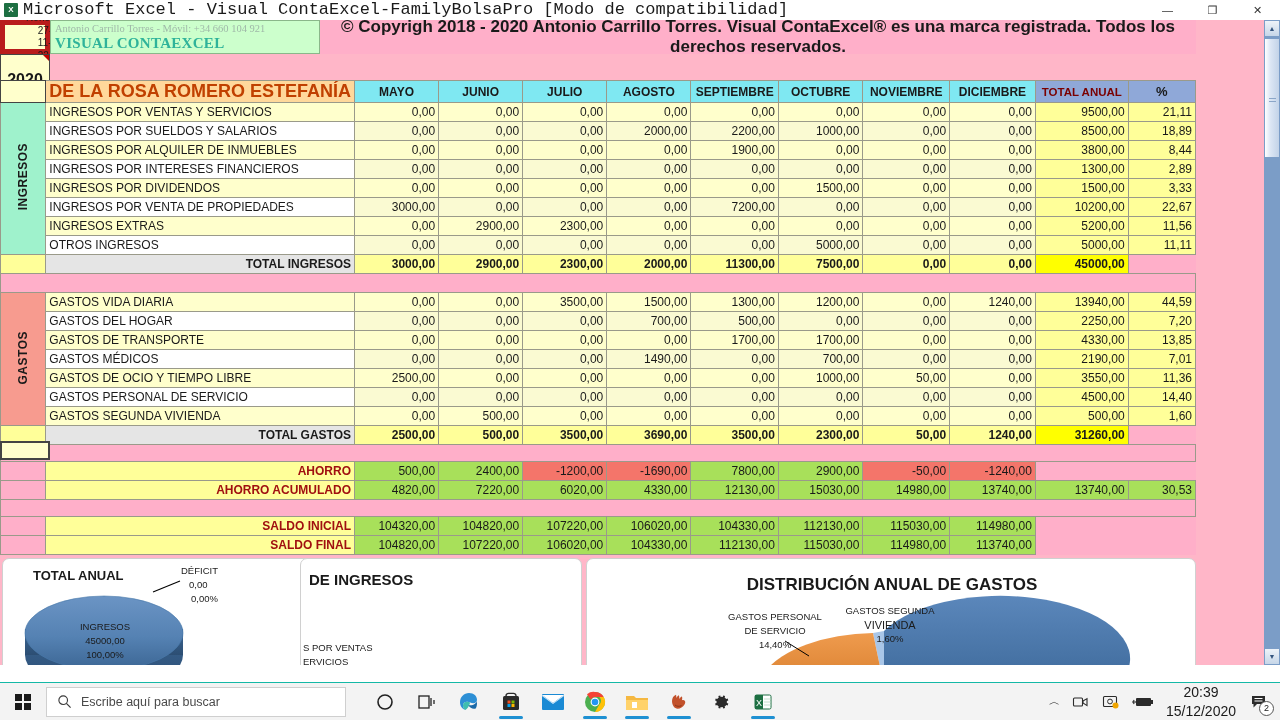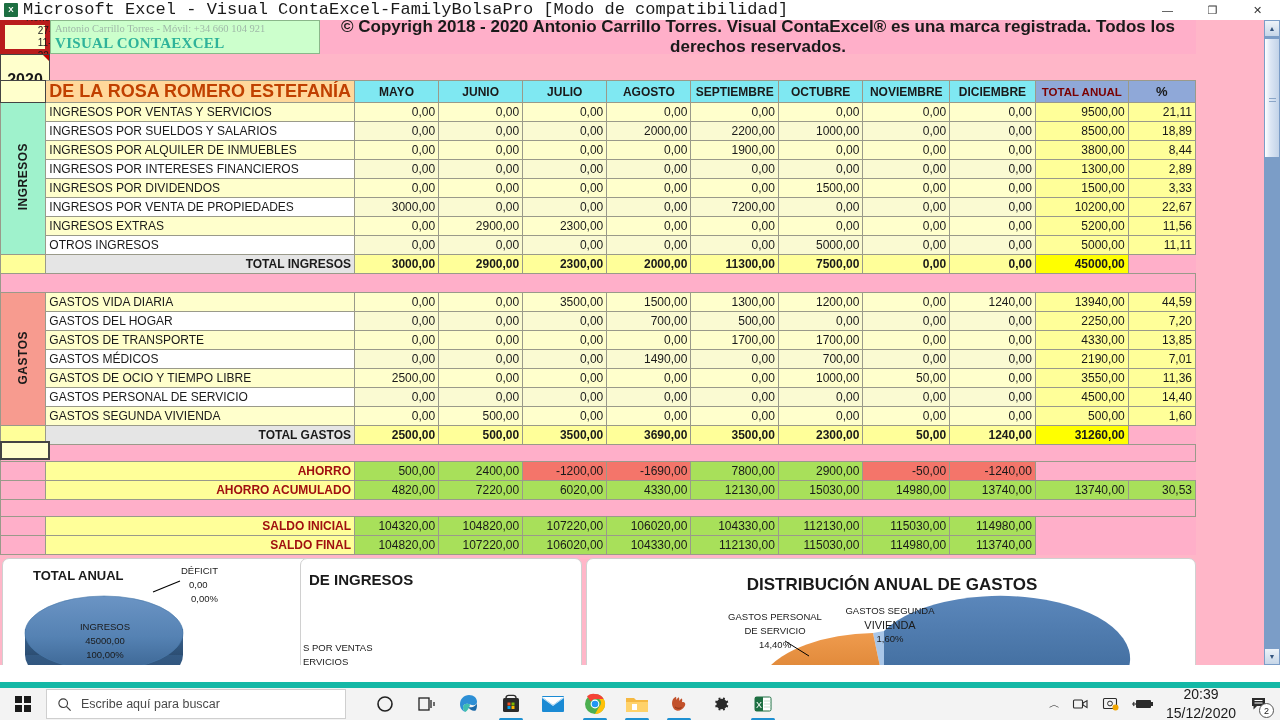--- a/index.html
+++ b/index.html
@@ -163,21 +163,21 @@
     height:17px;display:flex;align-items:center;padding:0 9px;font-size:11.5px;
     border-right:1px solid #9aa8bb;position:relative;color:#1a1a1a;
     clip-path: polygon(6px 0,100% 0,100% 100%,0 100%);
   }
   .tab.active{background:#ffffff;font-weight:bold;font-size:12px;}
   .tab-extra{width:22px;display:flex;align-items:center;justify-content:center;font-size:10px;}
 
   
   .taskbar{
     position:absolute;left:0;bottom:0;width:1280px;height:38px;background:#f3f3f3;
-    display:flex;align-items:center;border-top:6px solid #14b8a6;
+    display:flex;align-items:center;border-top:1px solid #14b8a6;
   }
   .start{width:46px;height:38px;display:flex;align-items:center;justify-content:center;}
   .winlogo{width:16px;height:16px;display:grid;grid-template-columns:1fr 1fr;grid-template-rows:1fr 1fr;gap:2px;}
   .winlogo i{background:#1a1a1a;display:block;}
   .searchbox{
     width:300px;height:30px;background:#ffffff;border:1px solid #cfcfcf;display:flex;align-items:center;
     padding:0 10px;gap:9px;color:#4a4a4a;font-size:12.5px;
   }
   .tbicons{display:flex;align-items:center;gap:0px;margin-left:18px;}
   .tbi{width:42px;height:38px;display:flex;align-items:center;justify-content:center;position:relative;}

